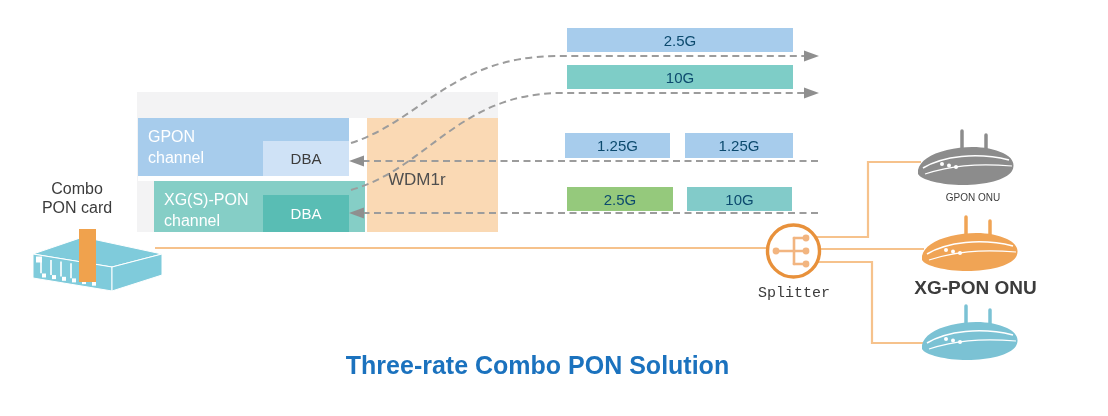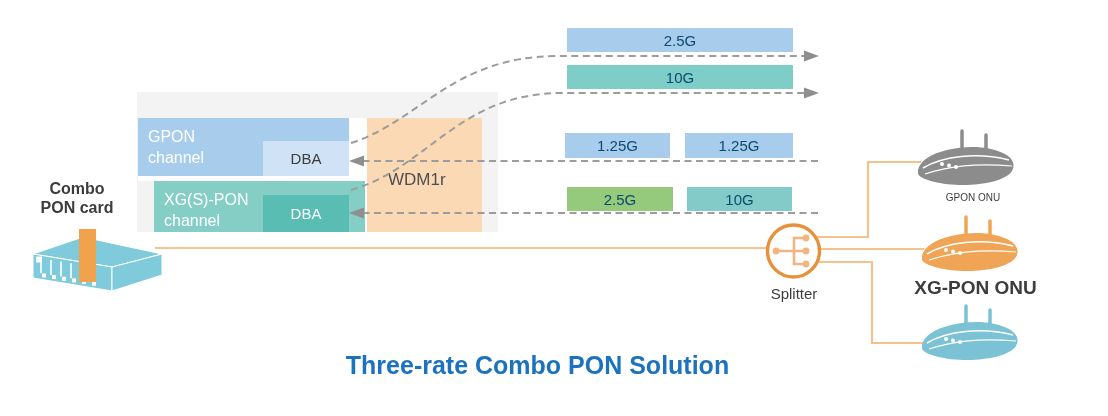--- a/index.html
+++ b/index.html
@@ -13,35 +13,35 @@
   
   .panel{left:137px;top:92px;width:361px;height:140px;background:#f3f3f4;}
   .white-gap{left:349px;top:118px;width:18px;height:114px;background:#fff;}
   .white-strip{left:138px;top:176px;width:211px;height:5px;background:#fff;}
   .gpon-box{left:138px;top:118px;width:211px;height:58px;background:#a7ccec;}
   .xgs-box{left:138px;top:181px;width:211px;height:51px;background:#85cec6;margin-left:16px;}
   .chan-text{padding:8px 0 0 10px;font-size:16px;line-height:21px;color:#fff;}
   .dba{display:flex;align-items:center;justify-content:center;font-size:15px;}
   .gpon-dba{left:263px;top:141px;width:86px;height:35px;background:#cfe2f6;color:#3c3c3c;}
   .xgs-dba{left:263px;top:195px;width:86px;height:37px;background:#59bdb4;color:#fff;}
-  .wdm-box{left:367px;top:118px;width:115px;height:114px;background:#fad9b4;
+  .wdm-box{left:367px;top:118px;width:131px;height:114px;background:#fad9b4;
            font-size:17px;color:#4f4f4f;padding:52px 10px 0 21px;box-sizing:border-box;}
   
   .bar{display:flex;align-items:center;justify-content:center;color:#0c4a6e;font-size:15px;}
   .bar-ds1{left:567px;top:28px;width:226px;height:24px;background:#a7ccec;}
   .bar-ds2{left:567px;top:65px;width:226px;height:24px;background:#7ecdc7;}
   .bar-us11{left:565px;top:133px;width:105px;height:25px;background:#a7ccec;}
   .bar-us12{left:685px;top:133px;width:108px;height:25px;background:#a7ccec;}
   .bar-us21{left:567px;top:187px;width:106px;height:24px;background:#95c97c;}
   .bar-us22{left:687px;top:187px;width:105px;height:24px;background:#82cbc9;}
   
   .lbl{text-align:center;font-size:15px;color:#3c3c3c;}
-  .card-label{left:27px;top:179px;width:100px;font-size:16px;line-height:19px;font-weight:bold;}
+  .card-label{left:27px;top:179px;width:100px;font-size:16px;line-height:19px;}
   .olt-label{left:36px;top:293px;width:100px;font-size:17px;}
-  .splitter-label{left:744px;top:285px;width:100px;}
+  .splitter-label{left:744px;top:285px;width:100px;font-family:Liberation Mono, monospace;}
   .onu1-label{left:898px;top:192px;width:150px;font-size:10px;}
   .onu2-label{left:898px;top:277px;width:155px;font-size:19px;font-weight:bold;}
   .onu3-label{left:895px;top:366px;width:160px;font-size:16px;}
   .main-title{left:0;top:351px;width:1075px;text-align:center;font-size:25px;
               font-weight:bold;color:#1b72be;}
   svg{display:block;}
 </style>
 </head>
 <body>
 

